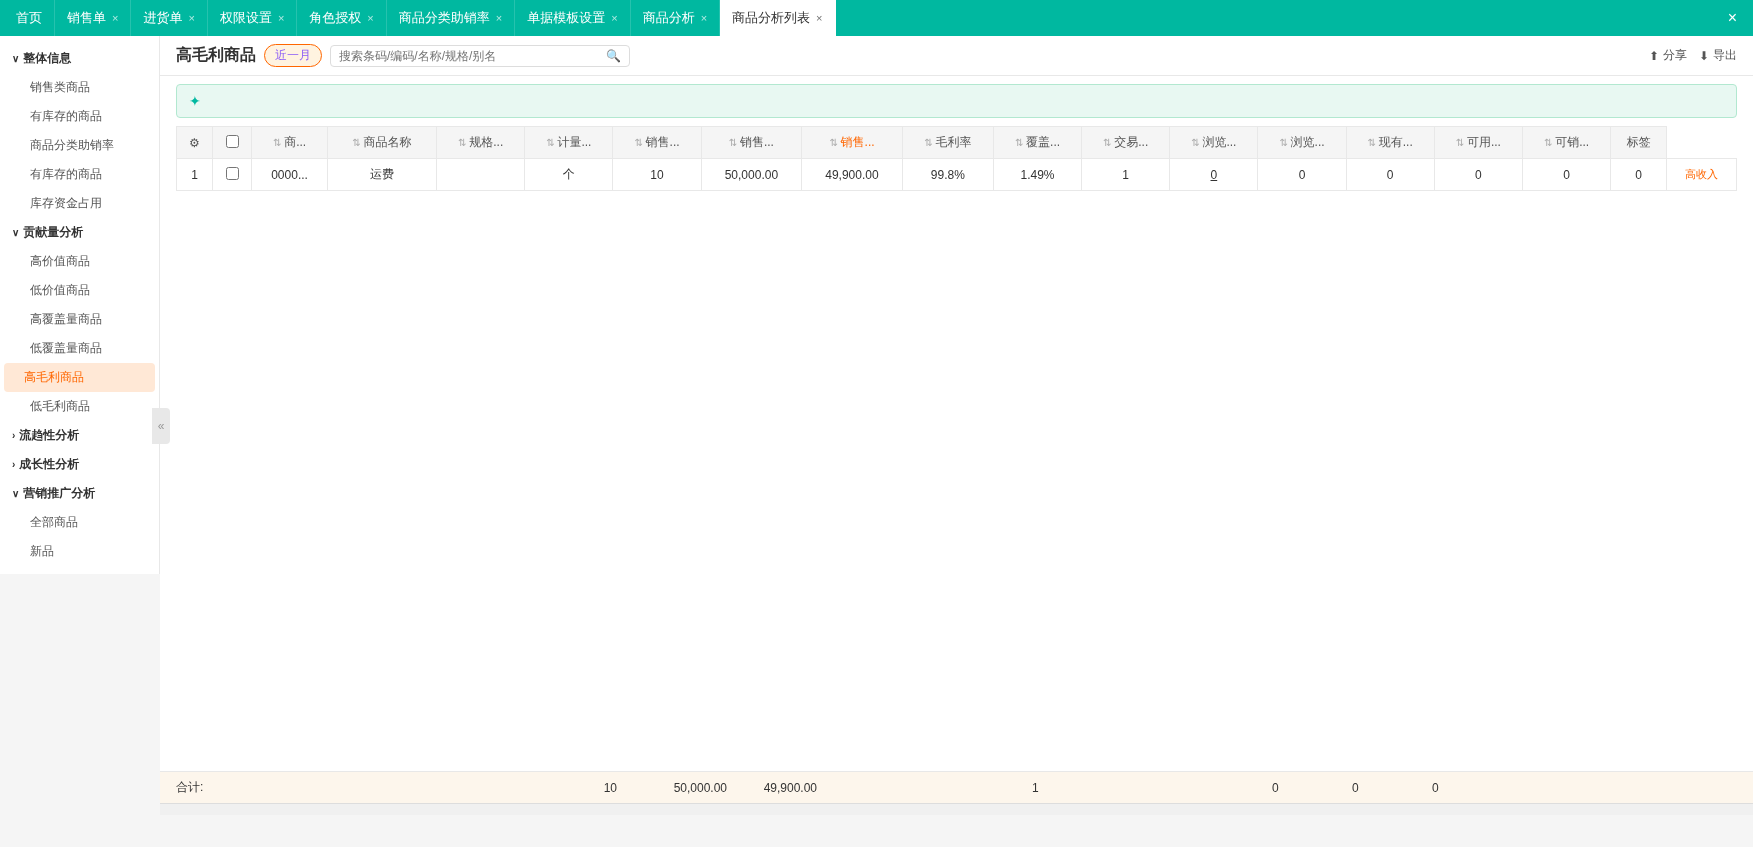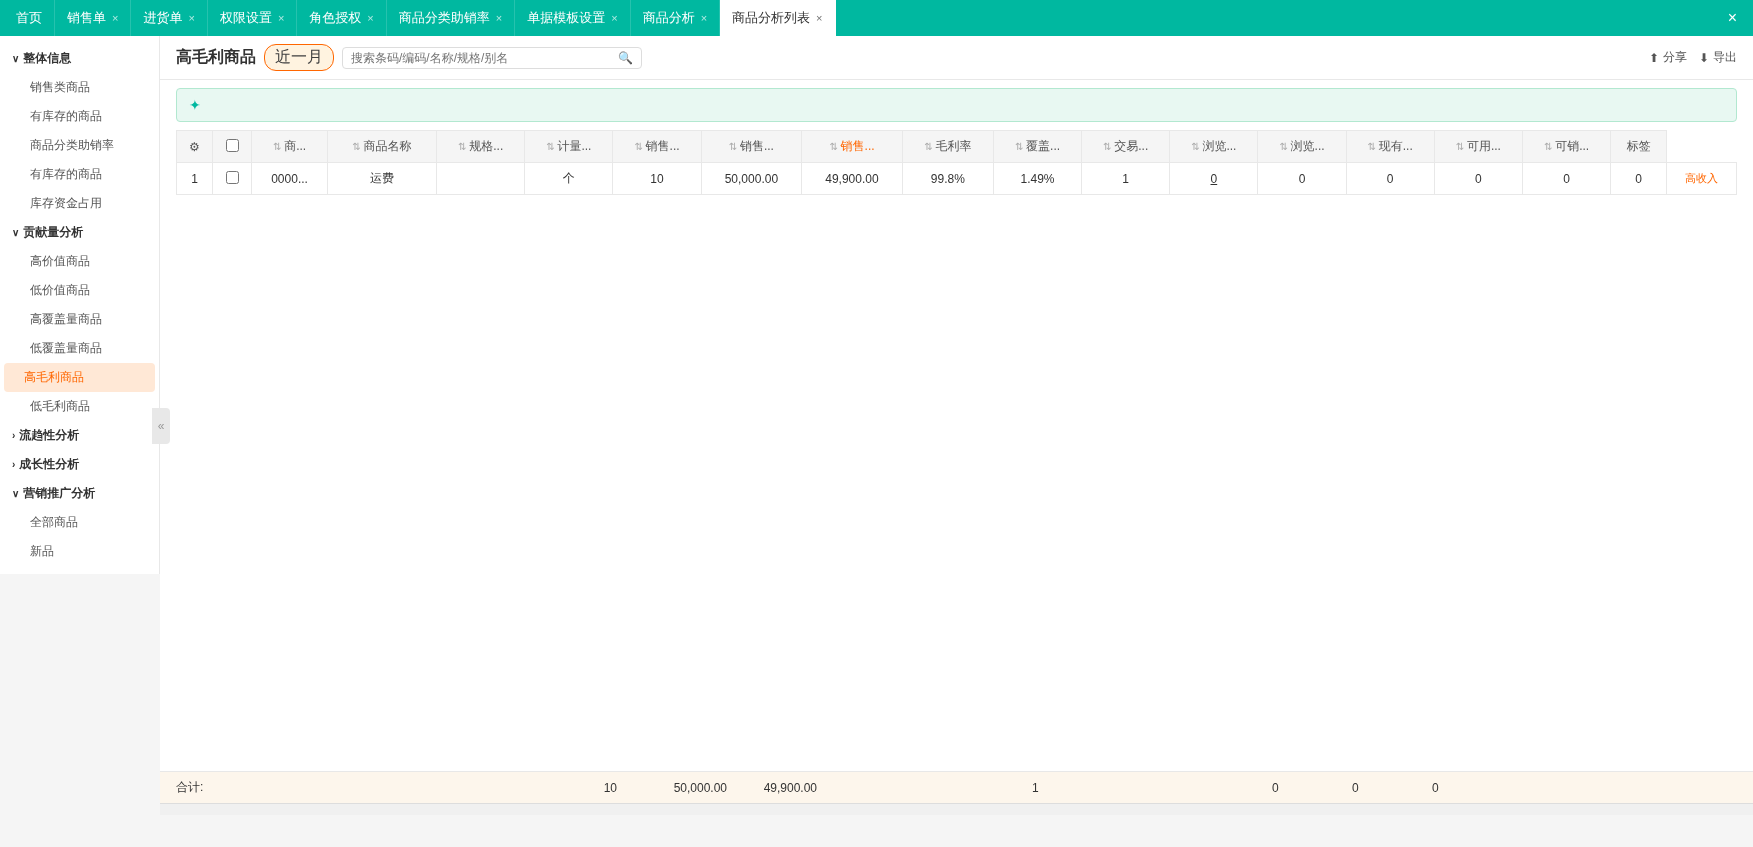--- a/index.html
+++ b/index.html
@@ -123,25 +123,25 @@
       border-bottom: 1px solid #e8e8e8;
       gap: 8px;
     }
     .content-title {
       font-size: 16px;
       font-weight: bold;
       color: #333;
     }
     .filter-btn {
       background: #fff3e0;
-      color: #404040;
+      color: #8b5cf6;
       border: 1px solid #f60;
       border-radius: 12px;
       padding: 2px 10px;
-      font-size: 16px;
+      font-size: 12px;
       cursor: pointer;
     }
     .search-input-wrap {
       display: flex;
       align-items: center;
       border: 1px solid #ddd;
       border-radius: 4px;
       padding: 3px 8px;
       flex: 1;
       max-width: 300px;

